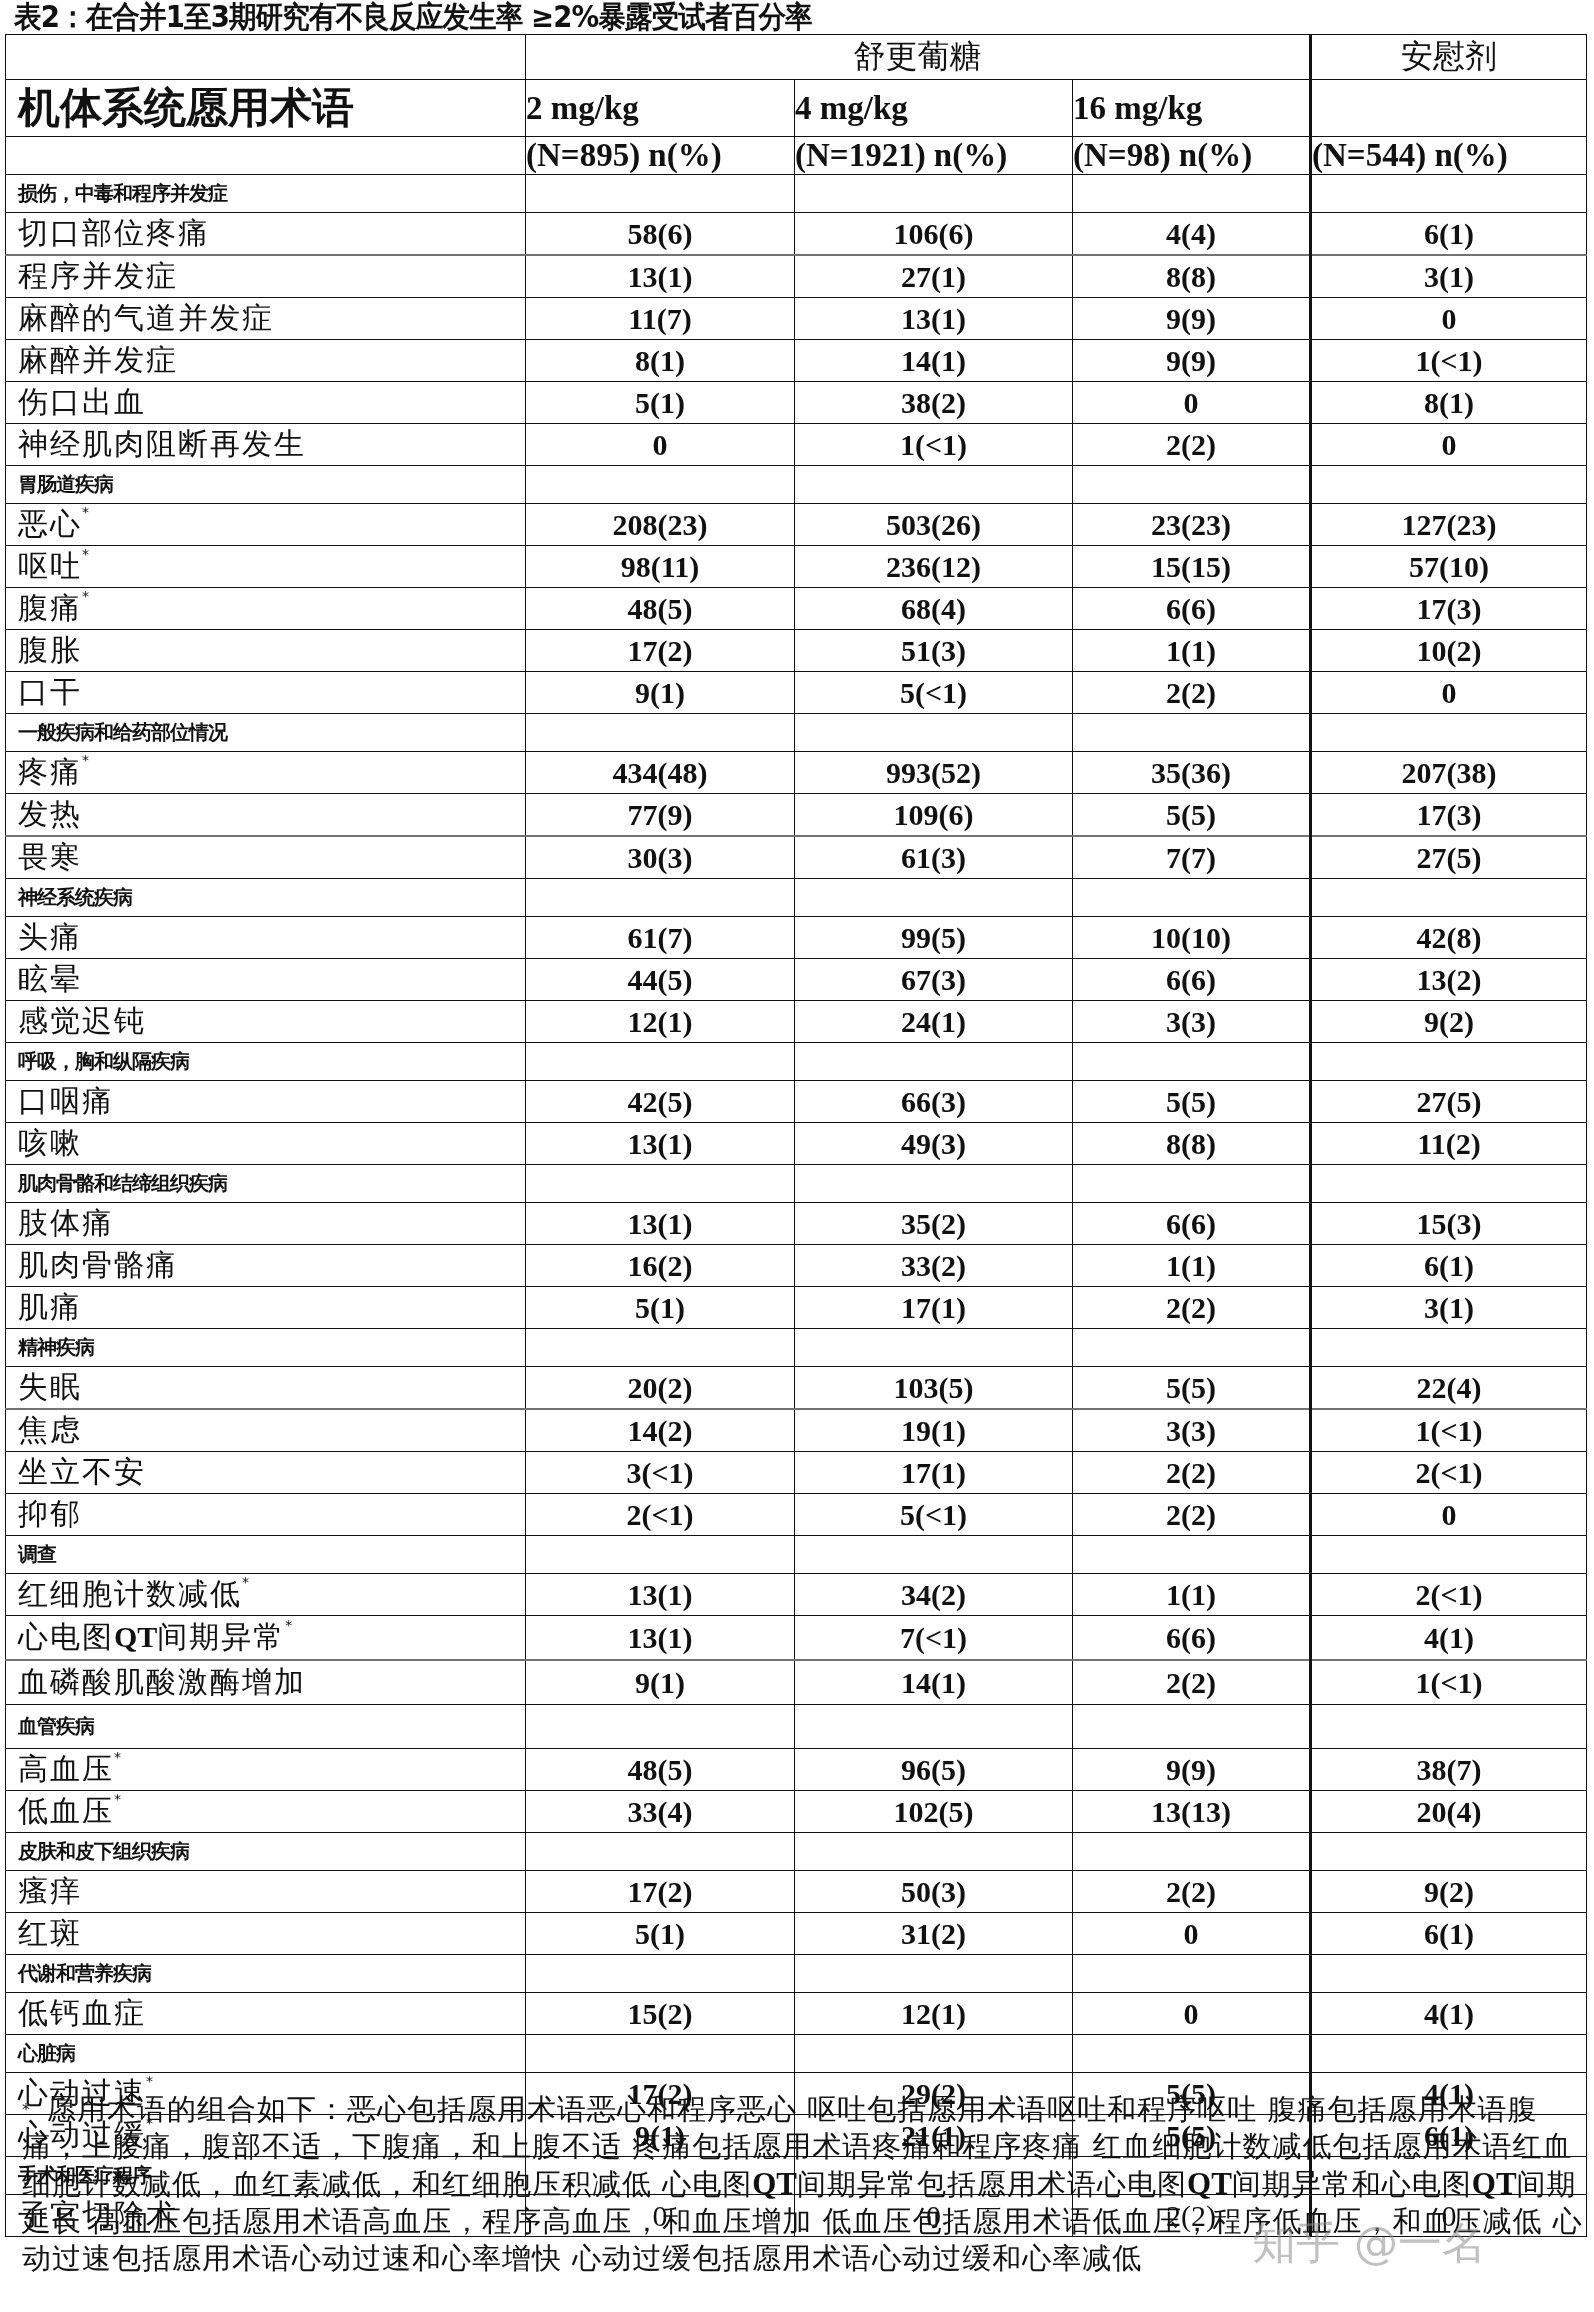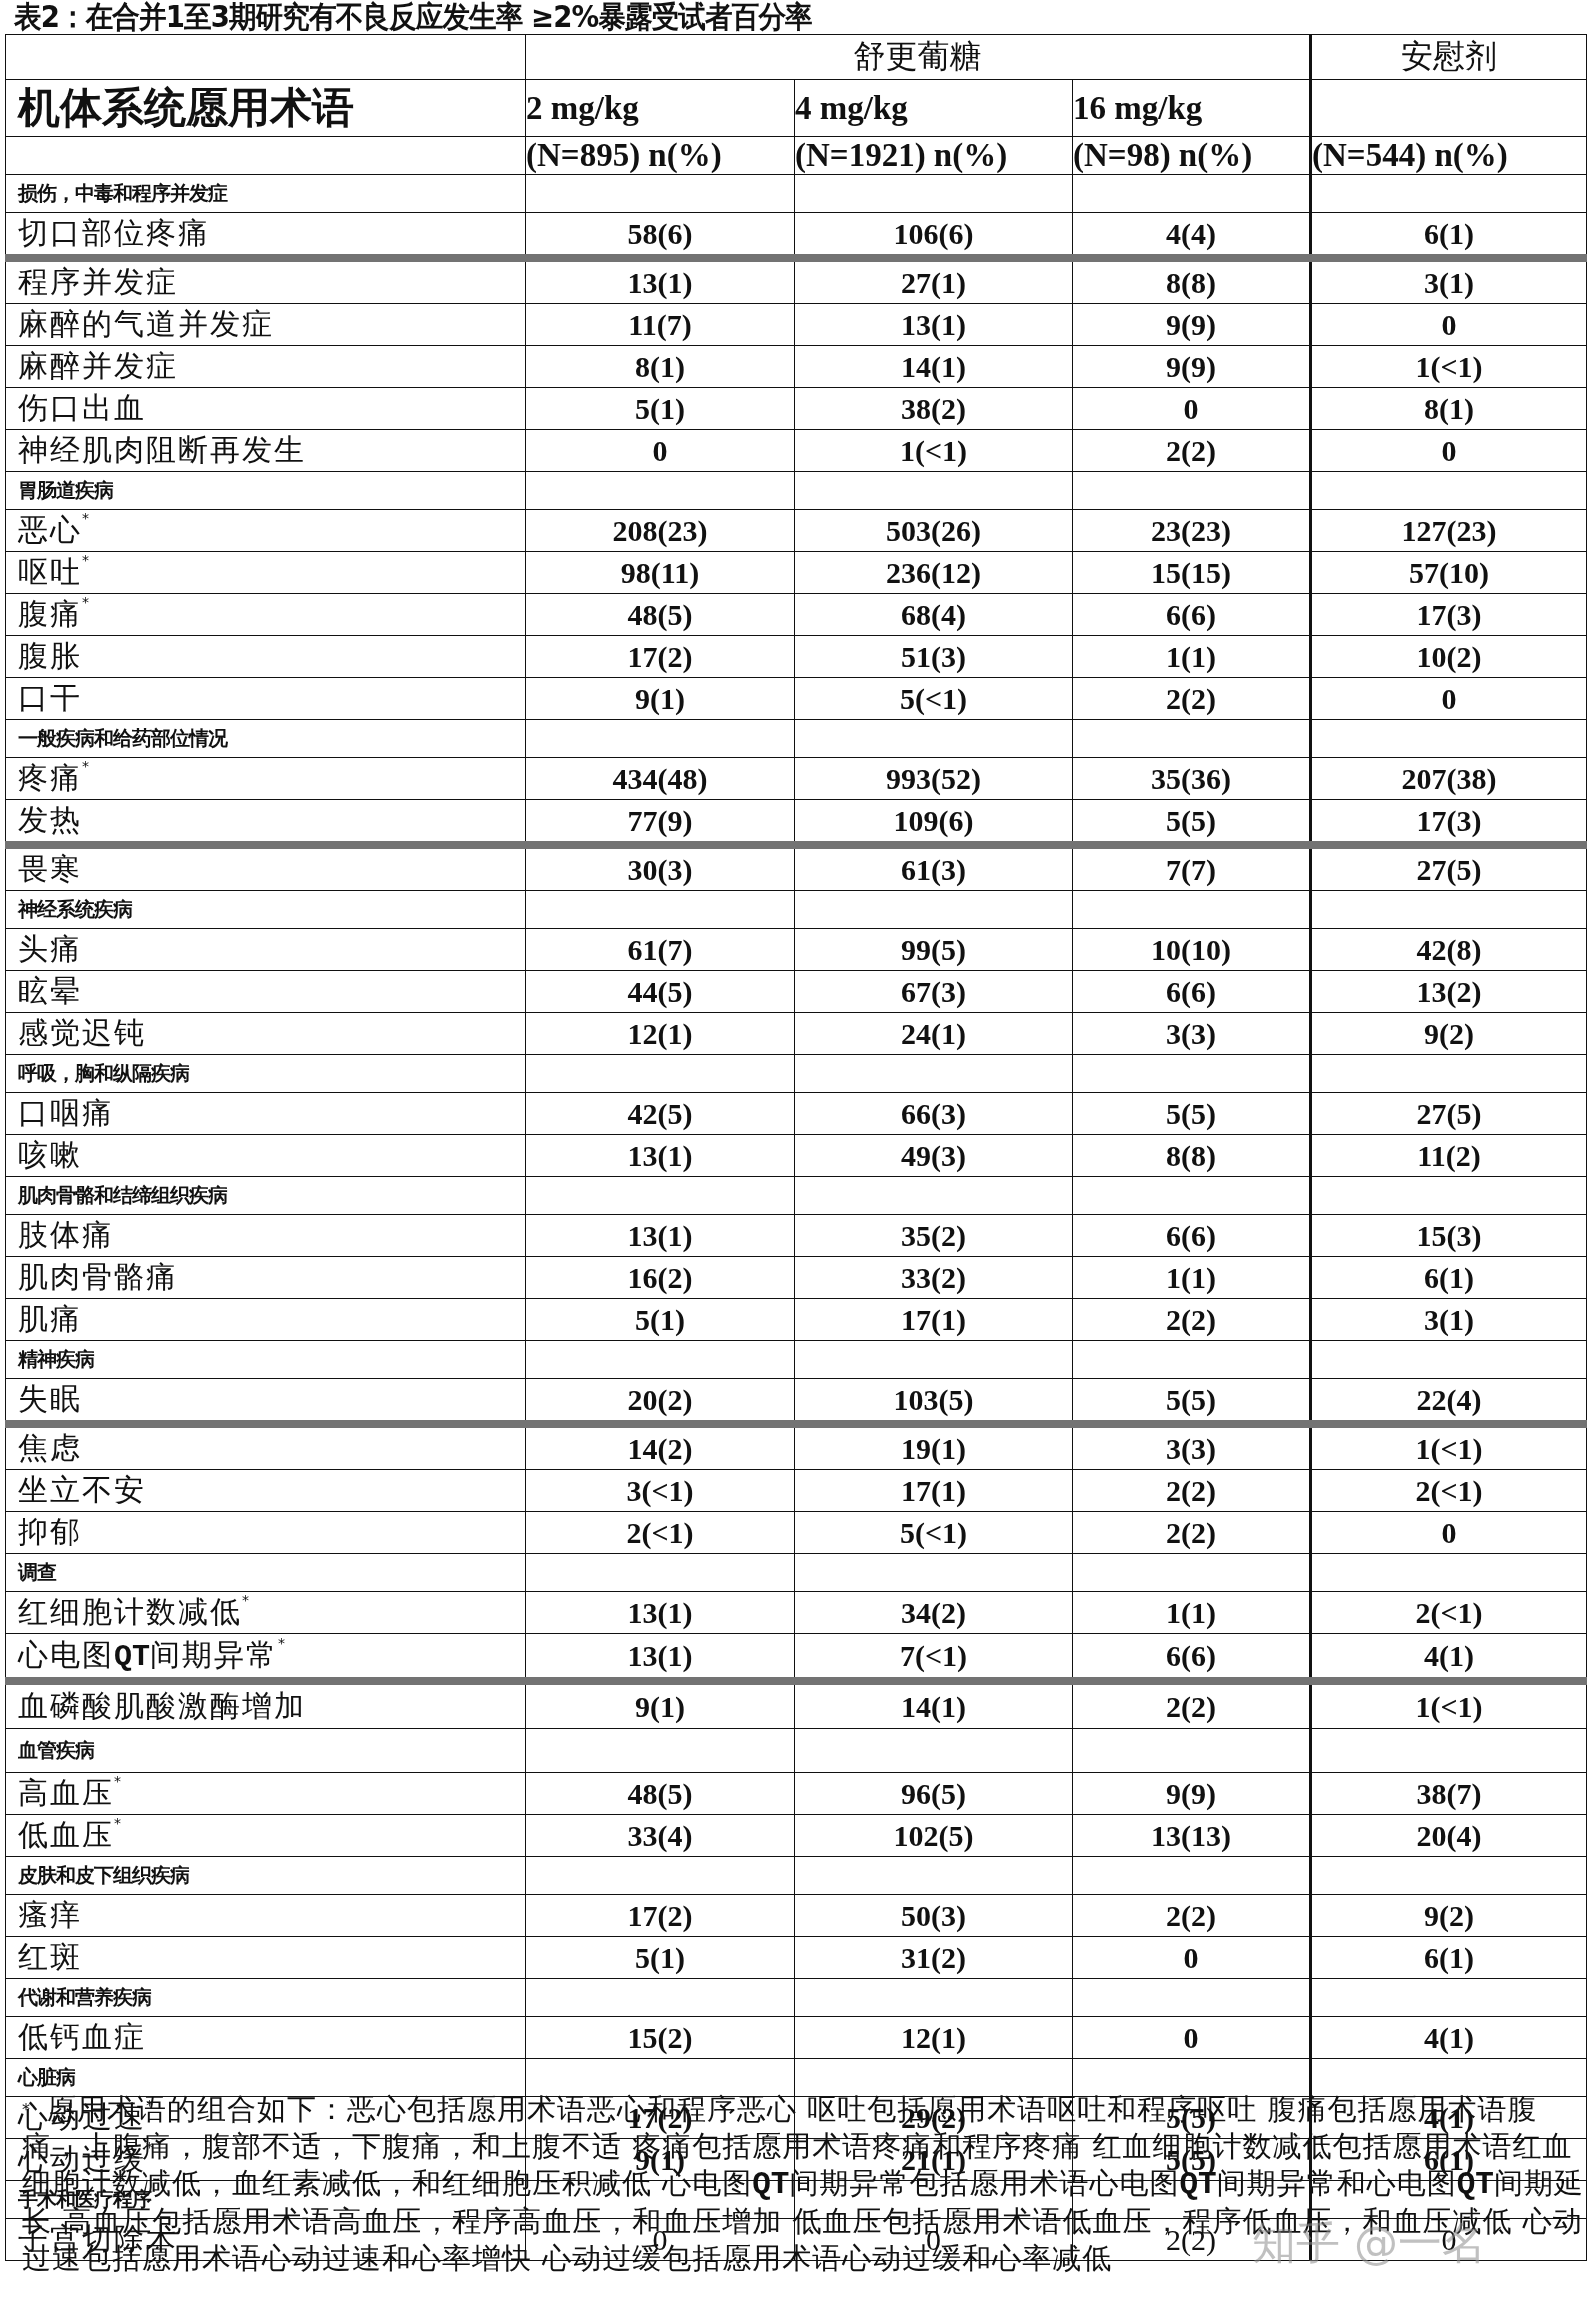--- a/index.html
+++ b/index.html
@@ -19,21 +19,21 @@
   table.ae col.c0 { width: 520px; }
   table.ae col.c1 { width: 269px; }
   table.ae col.c2 { width: 278px; }
   table.ae col.c3 { width: 238px; }
   table.ae col.c4 { width: 276px; }
   table.ae td {
     border: 1.5px solid #111; height: 37px; padding: 0; overflow: hidden;
     white-space: nowrap; vertical-align: bottom;
   }
   table.ae td.pl { border-left: 3px solid #111; }
-  table.ae tr.thick td { border-top: 8px solid #737373; }
+  table.ae tr.thick td { border-top: 2px solid #737373; }
   table.ae tr.tall td { height: 43px; }
   .hdr-grp { text-align: center; font-size: 32px; vertical-align: middle !important; margin-top: 16px; }
   .hdr-first { font-size: 42px; font-weight: bold; padding-left: 12px !important; vertical-align: middle !important; }
   .hdr-dose, .hdr-n {
     text-align: left; font-family: "Liberation Serif", serif; font-weight: bold;
     font-size: 33px; vertical-align: middle !important;
   }
   .sect {
     font-size: 20px; font-weight: bold; padding-left: 12px !important;
     letter-spacing: -1px; vertical-align: middle !important;
@@ -41,21 +41,21 @@
   .term {
     font-size: 30px; padding-left: 12px !important; letter-spacing: 2px;
     font-weight: normal; vertical-align: middle !important;
   }
   .term sup { font-size: 14px; vertical-align: top; letter-spacing: 0; }
   .val {
     text-align: center; font-family: "Liberation Serif", serif; font-weight: bold;
     font-size: 30px; vertical-align: middle !important;
   }
   .val.plain { font-weight: normal; }
-  .qt { font-family: Liberation Mono, monospace; font-weight: bold; letter-spacing: 0; text-align: center; }
+  .qt { font-family: Liberation Serif, serif; font-weight: bold; letter-spacing: 0; text-align: center; }
   .footnote {
     position: absolute; left: 22px; top: 2091px; width: 1564px;
     font-size: 29px; line-height: 37px; letter-spacing: 1px; color: #111;
   }
   .footnote .star { font-size: 16px; vertical-align: top; margin-right: 16px; }
   .footnote .qt { font-size: 31px; }
   .watermark {
     position: absolute; left: 1252px; top: 2214px; font-size: 44px;
     color: rgba(140,140,140,0.55); pointer-events: none; white-space: nowrap;
   }

